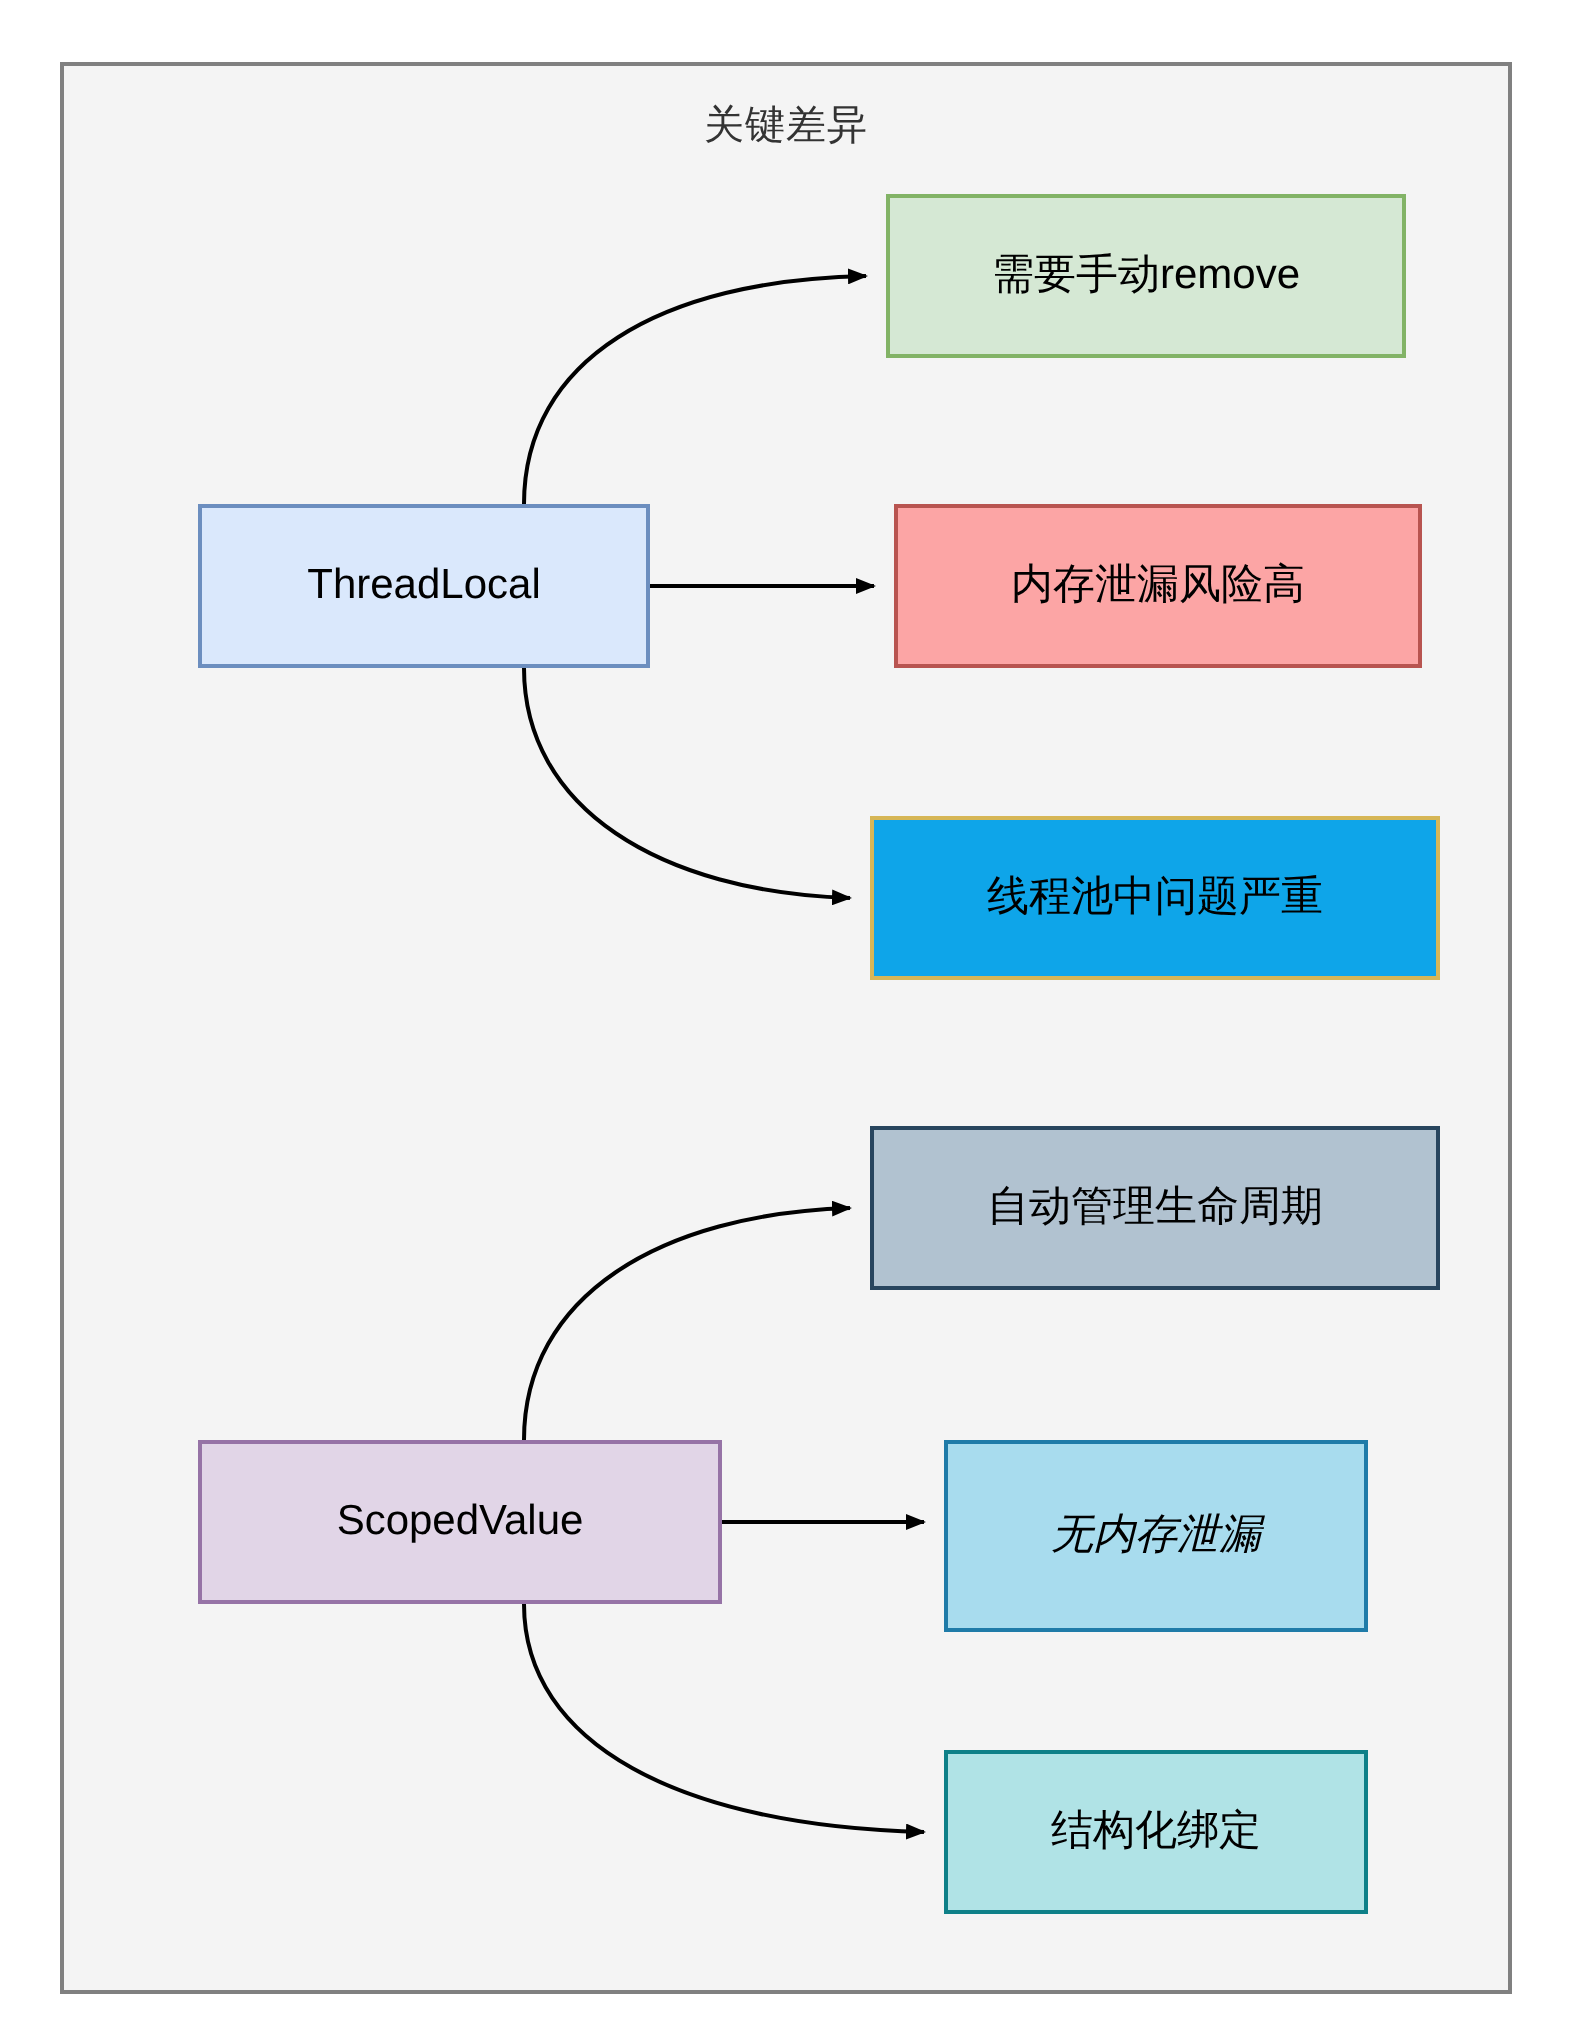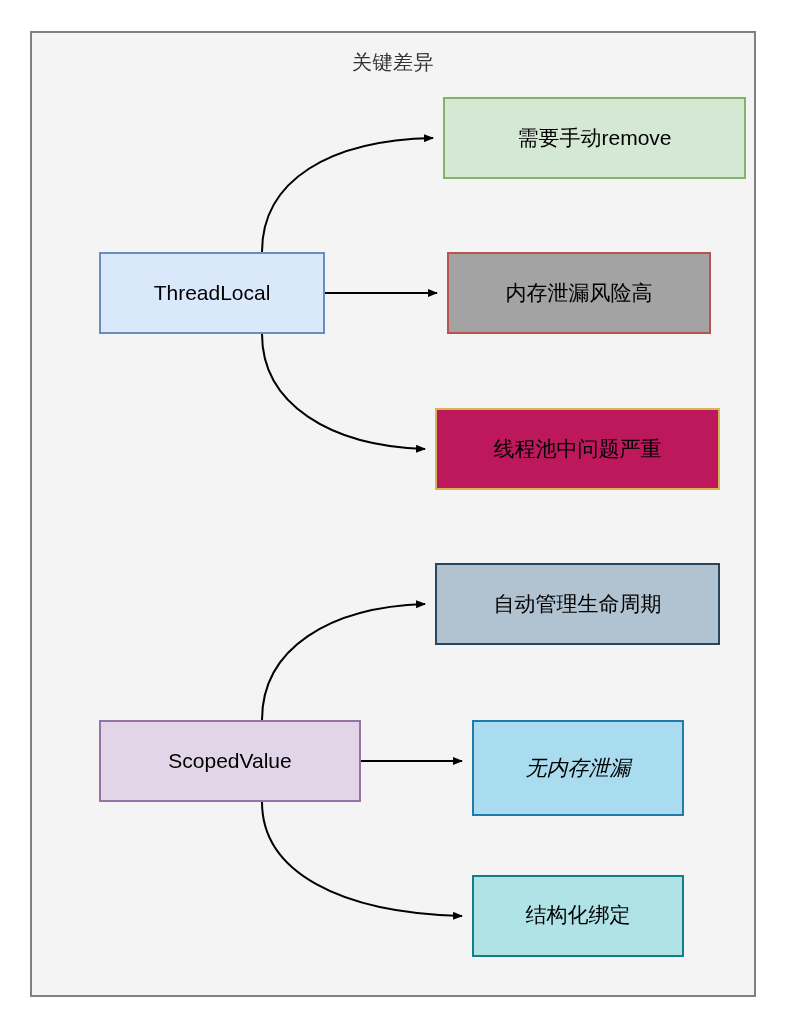--- a/index.html
+++ b/index.html
@@ -86,27 +86,27 @@
         <path d="M 262 720 C 262 648 330 607 425 604" fill="none" stroke="#000000" stroke-width="2" marker-end="url(#arrowhead)"></path>
         <path d="M 326 761 L 462 761" fill="none" stroke="#000000" stroke-width="2" marker-end="url(#arrowhead)"></path>
         <path d="M 262 802 C 262 872 340 913 462 916" fill="none" stroke="#000000" stroke-width="2" marker-end="url(#arrowhead)"></path>
       </g>
   </svg>
 
   <div id="node-layer">
       <div class="node" style="left: 99px; top: 252px; width: 226px; height: 82px; background: rgb(218, 232, 252); border-color: rgb(108, 142, 191);">
         <span>ThreadLocal</span>
       </div>
-      <div class="node" style="left: 443px; top: 97px; width: 303px; height: 82px; background: rgb(213, 232, 212); border-color: rgb(130, 179, 102);">
+      <div class="node" style="left: 443px; top: 97px; width: 260px; height: 82px; background: rgb(213, 232, 212); border-color: rgb(130, 179, 102);">
         <span>需要手动remove</span>
       </div>
-      <div class="node" style="left: 447px; top: 252px; width: 264px; height: 82px; background: #a3a3a3; border-color: rgb(184, 84, 80);">
+      <div class="node" style="left: 447px; top: 252px; width: 264px; height: 82px; background: #fca5a5; border-color: rgb(184, 84, 80);">
         <span>内存泄漏风险高</span>
       </div>
-      <div class="node" style="left: 435px; top: 408px; width: 285px; height: 82px; background: #be185d; border-color: rgb(214, 182, 86);">
+      <div class="node" style="left: 435px; top: 408px; width: 285px; height: 82px; background: #0ea5e9; border-color: rgb(214, 182, 86);">
         <span>线程池中问题严重</span>
       </div>
       <div class="node" style="left: 435px; top: 563px; width: 285px; height: 82px; background: rgb(177, 194, 208); border-color: rgb(40, 69, 94); align-items: center;">
         <span>自动管理生命周期</span>
       </div>
       <div class="node" style="left: 99px; top: 720px; width: 262px; height: 82px; background: rgb(225, 213, 231); border-color: rgb(150, 115, 166);">
         <span>ScopedValue</span>
       </div>
       <div class="node" style="left: 472px; top: 720px; width: 212px; height: 96px; background: rgb(168, 220, 238); border-color: rgb(31, 123, 168); font-style: italic;">
         <span>无内存泄漏</span>

